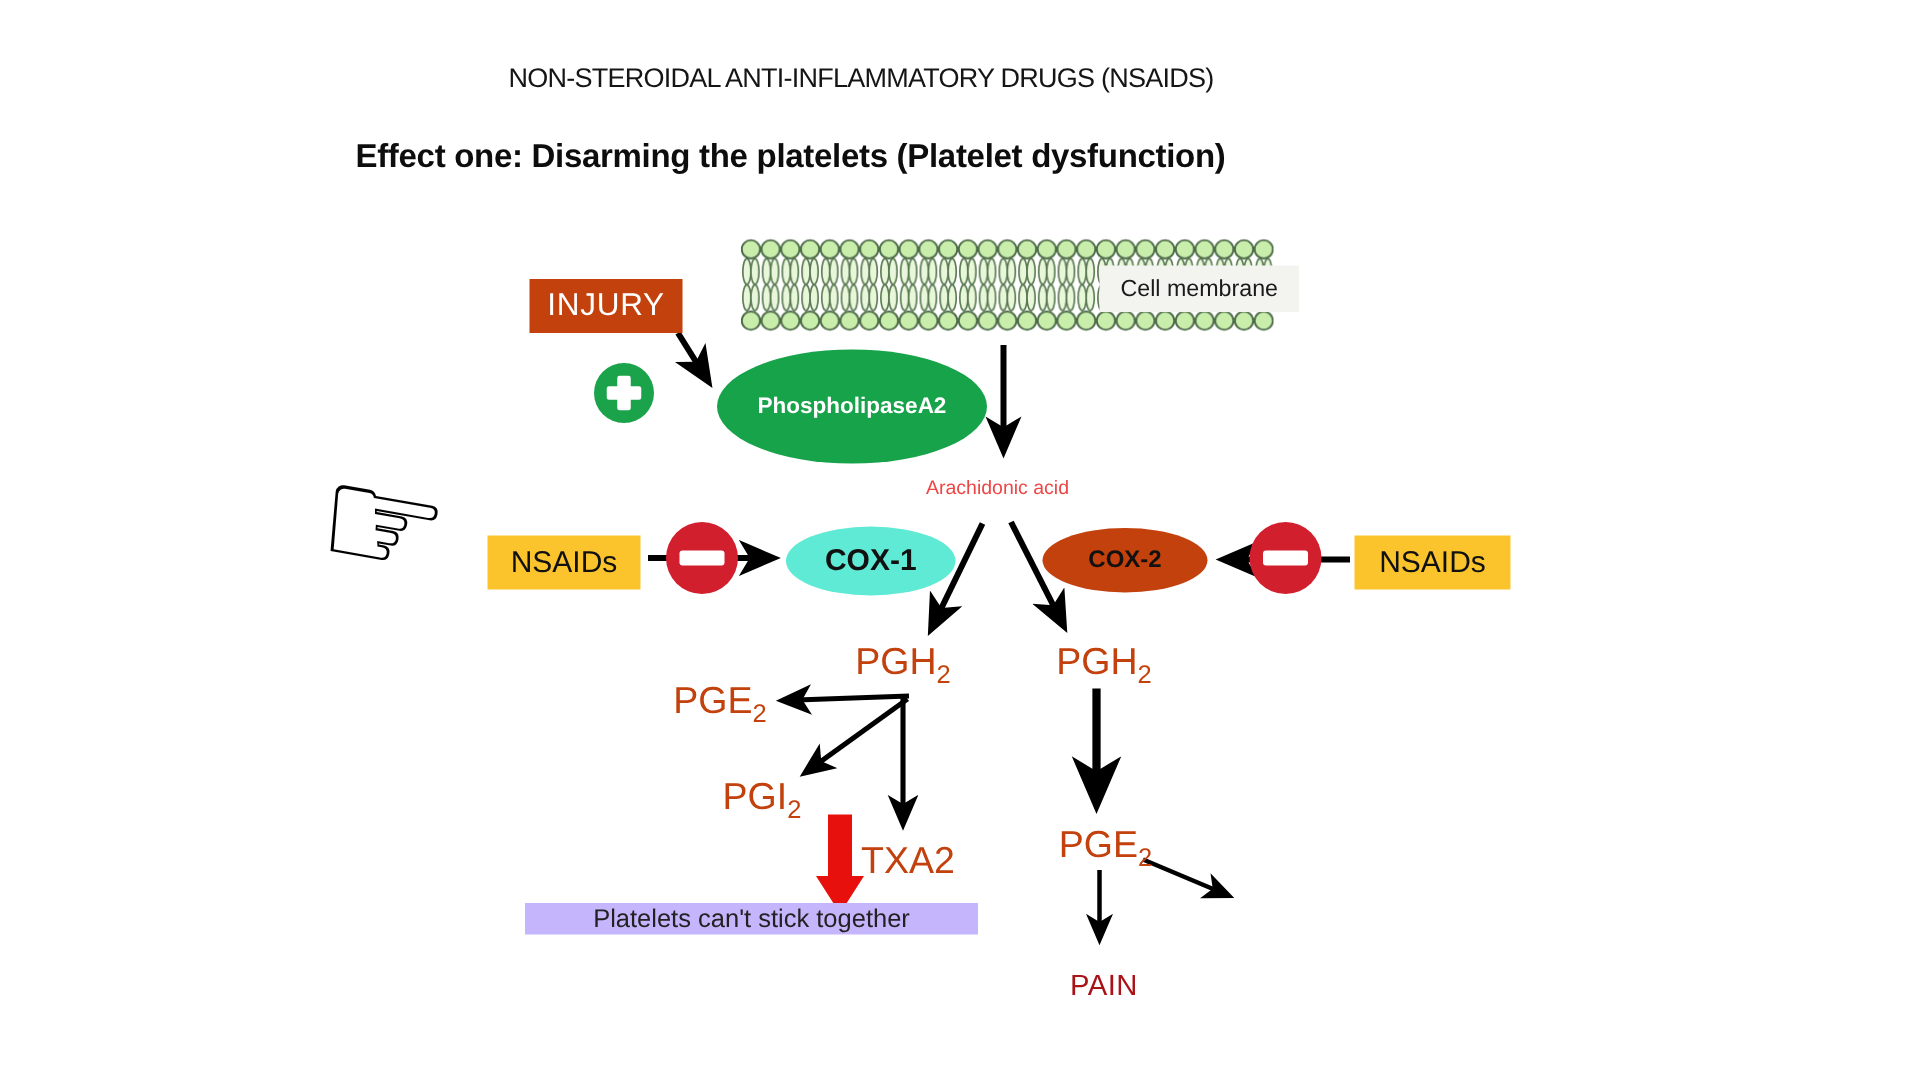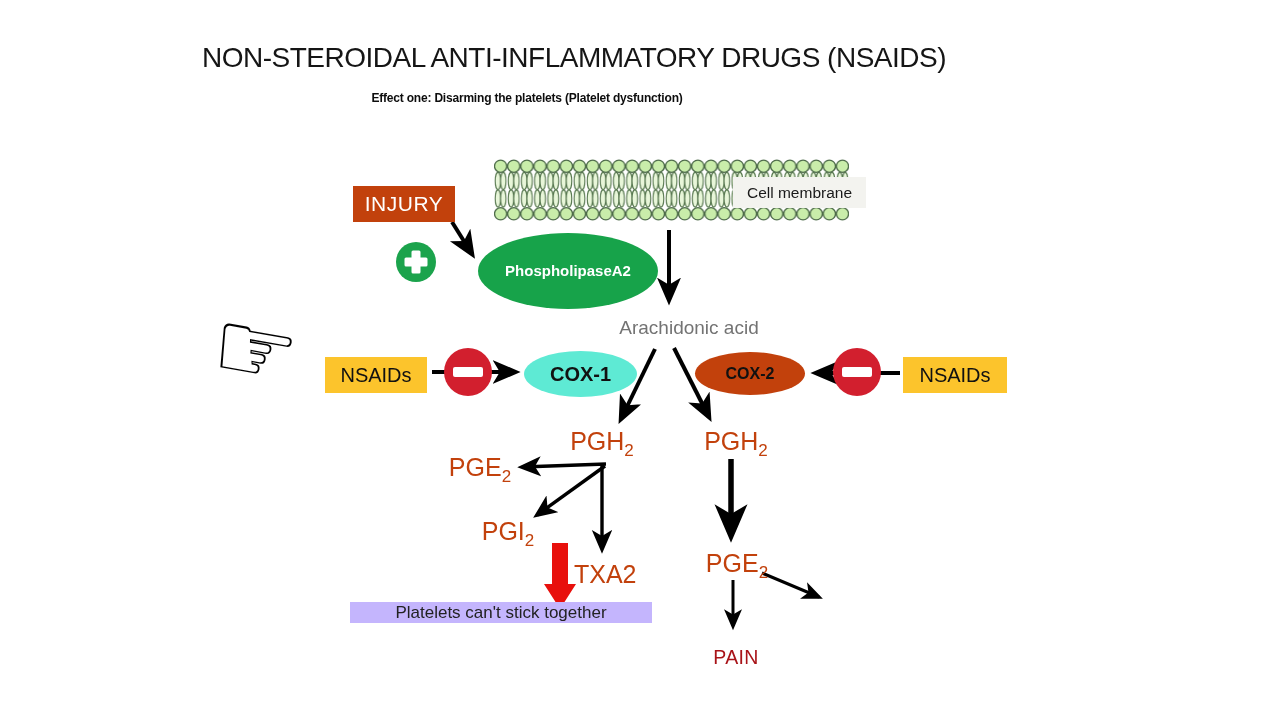--- a/index.html
+++ b/index.html
@@ -1,30 +1,30 @@
 <!DOCTYPE html>
 <html><head>
 <meta charset="utf-8">
 <style>
   html,body{margin:0;padding:0;background:#ffffff;}
   .stage{position:relative;width:1280px;height:720px;background:#ffffff;overflow:hidden;
          font-family:"Liberation Sans",sans-serif;color:#111;}
   .abs{position:absolute;}
   .center{display:flex;align-items:center;justify-content:center;text-align:center;}
 
-  .title{left:0;top:42px;width:1148px;font-size:28px;letter-spacing:-0.5px;color:#151515;}
-  .subtitle{left:0;top:91px;width:1054px;font-size:12px;font-weight:bold;letter-spacing:-0.2px;color:#0d0d0d;}
+  .title{left:0;top:42px;width:1148px;font-size:18px;letter-spacing:-0.5px;color:#151515;}
+  .subtitle{left:0;top:91px;width:1054px;font-size:22px;font-weight:bold;letter-spacing:-0.2px;color:#0d0d0d;}
 
   .injury{left:353px;top:186px;width:102px;height:36px;background:#c2410c;color:#fff;
           font-size:21px;letter-spacing:0.5px;}
   .membrane-label{left:733px;top:177px;width:133px;height:31px;background:#f3f3ef;
           font-size:15.5px;color:#1a1a1a;}
   .pla2{left:478px;top:233px;width:180px;height:76px;border-radius:50%;background:#17a34a;
         color:#fff;font-weight:bold;font-size:15px;line-height:1.45;flex-direction:row;}
-  .aa{left:564px;top:317px;width:250px;font-size:19px;color:#737373;}
+  .aa{left:540px;top:317px;width:250px;font-size:13px;color:#ef4444;}
   .cox1{left:524px;top:351px;width:113px;height:46px;border-radius:50%;background:#5eead4;
         font-size:20px;font-weight:bold;color:#111;}
   .cox2{left:695px;top:352px;width:110px;height:43px;border-radius:50%;background:#c2410c;
         font-size:16px;font-weight:bold;color:#111;}
   .nsaidsL{left:325px;top:357px;width:102px;height:36px;background:#fcc42c;font-size:20px;color:#111;}
   .nsaidsR{left:903px;top:357px;width:104px;height:36px;background:#fcc42c;font-size:20px;color:#111;}
   .hand{left:212px;top:302px;font-family:"DejaVu Sans",sans-serif;font-size:96px;color:#000;
         transform:rotate(10deg);line-height:1;}
   .met{font-size:25px;color:#c2410c;}
   .met sub{font-size:0.68em;}

